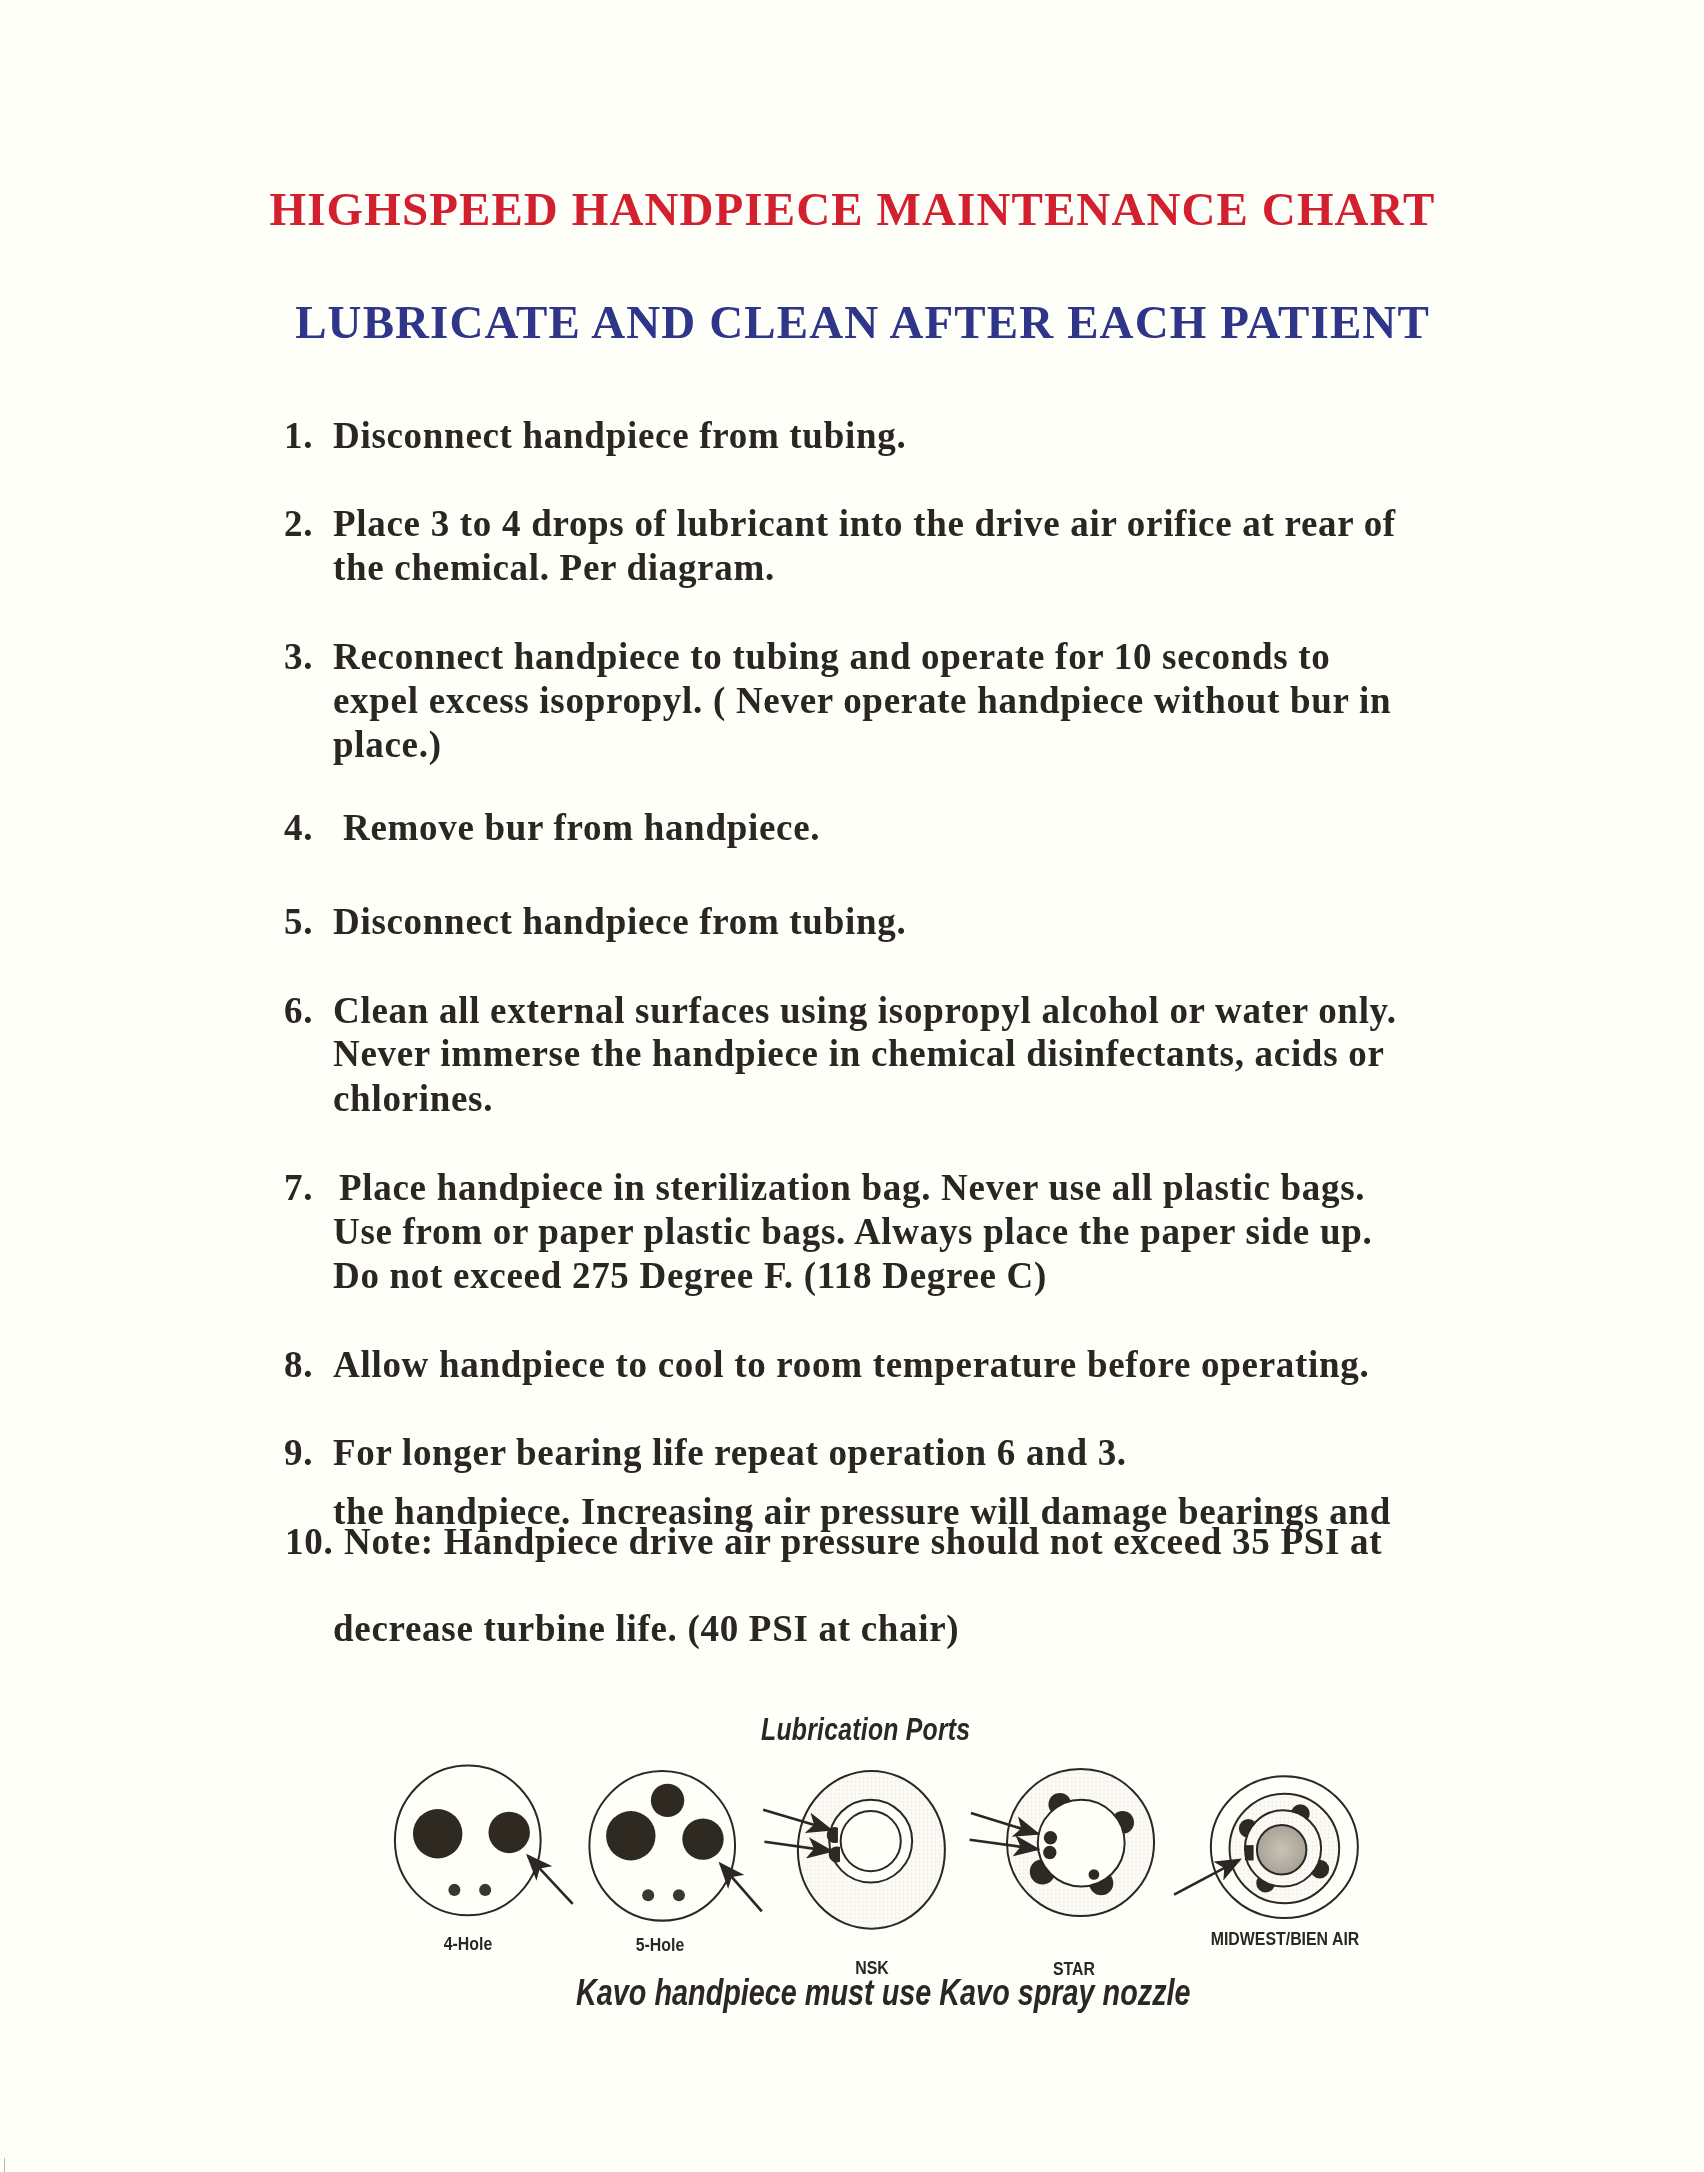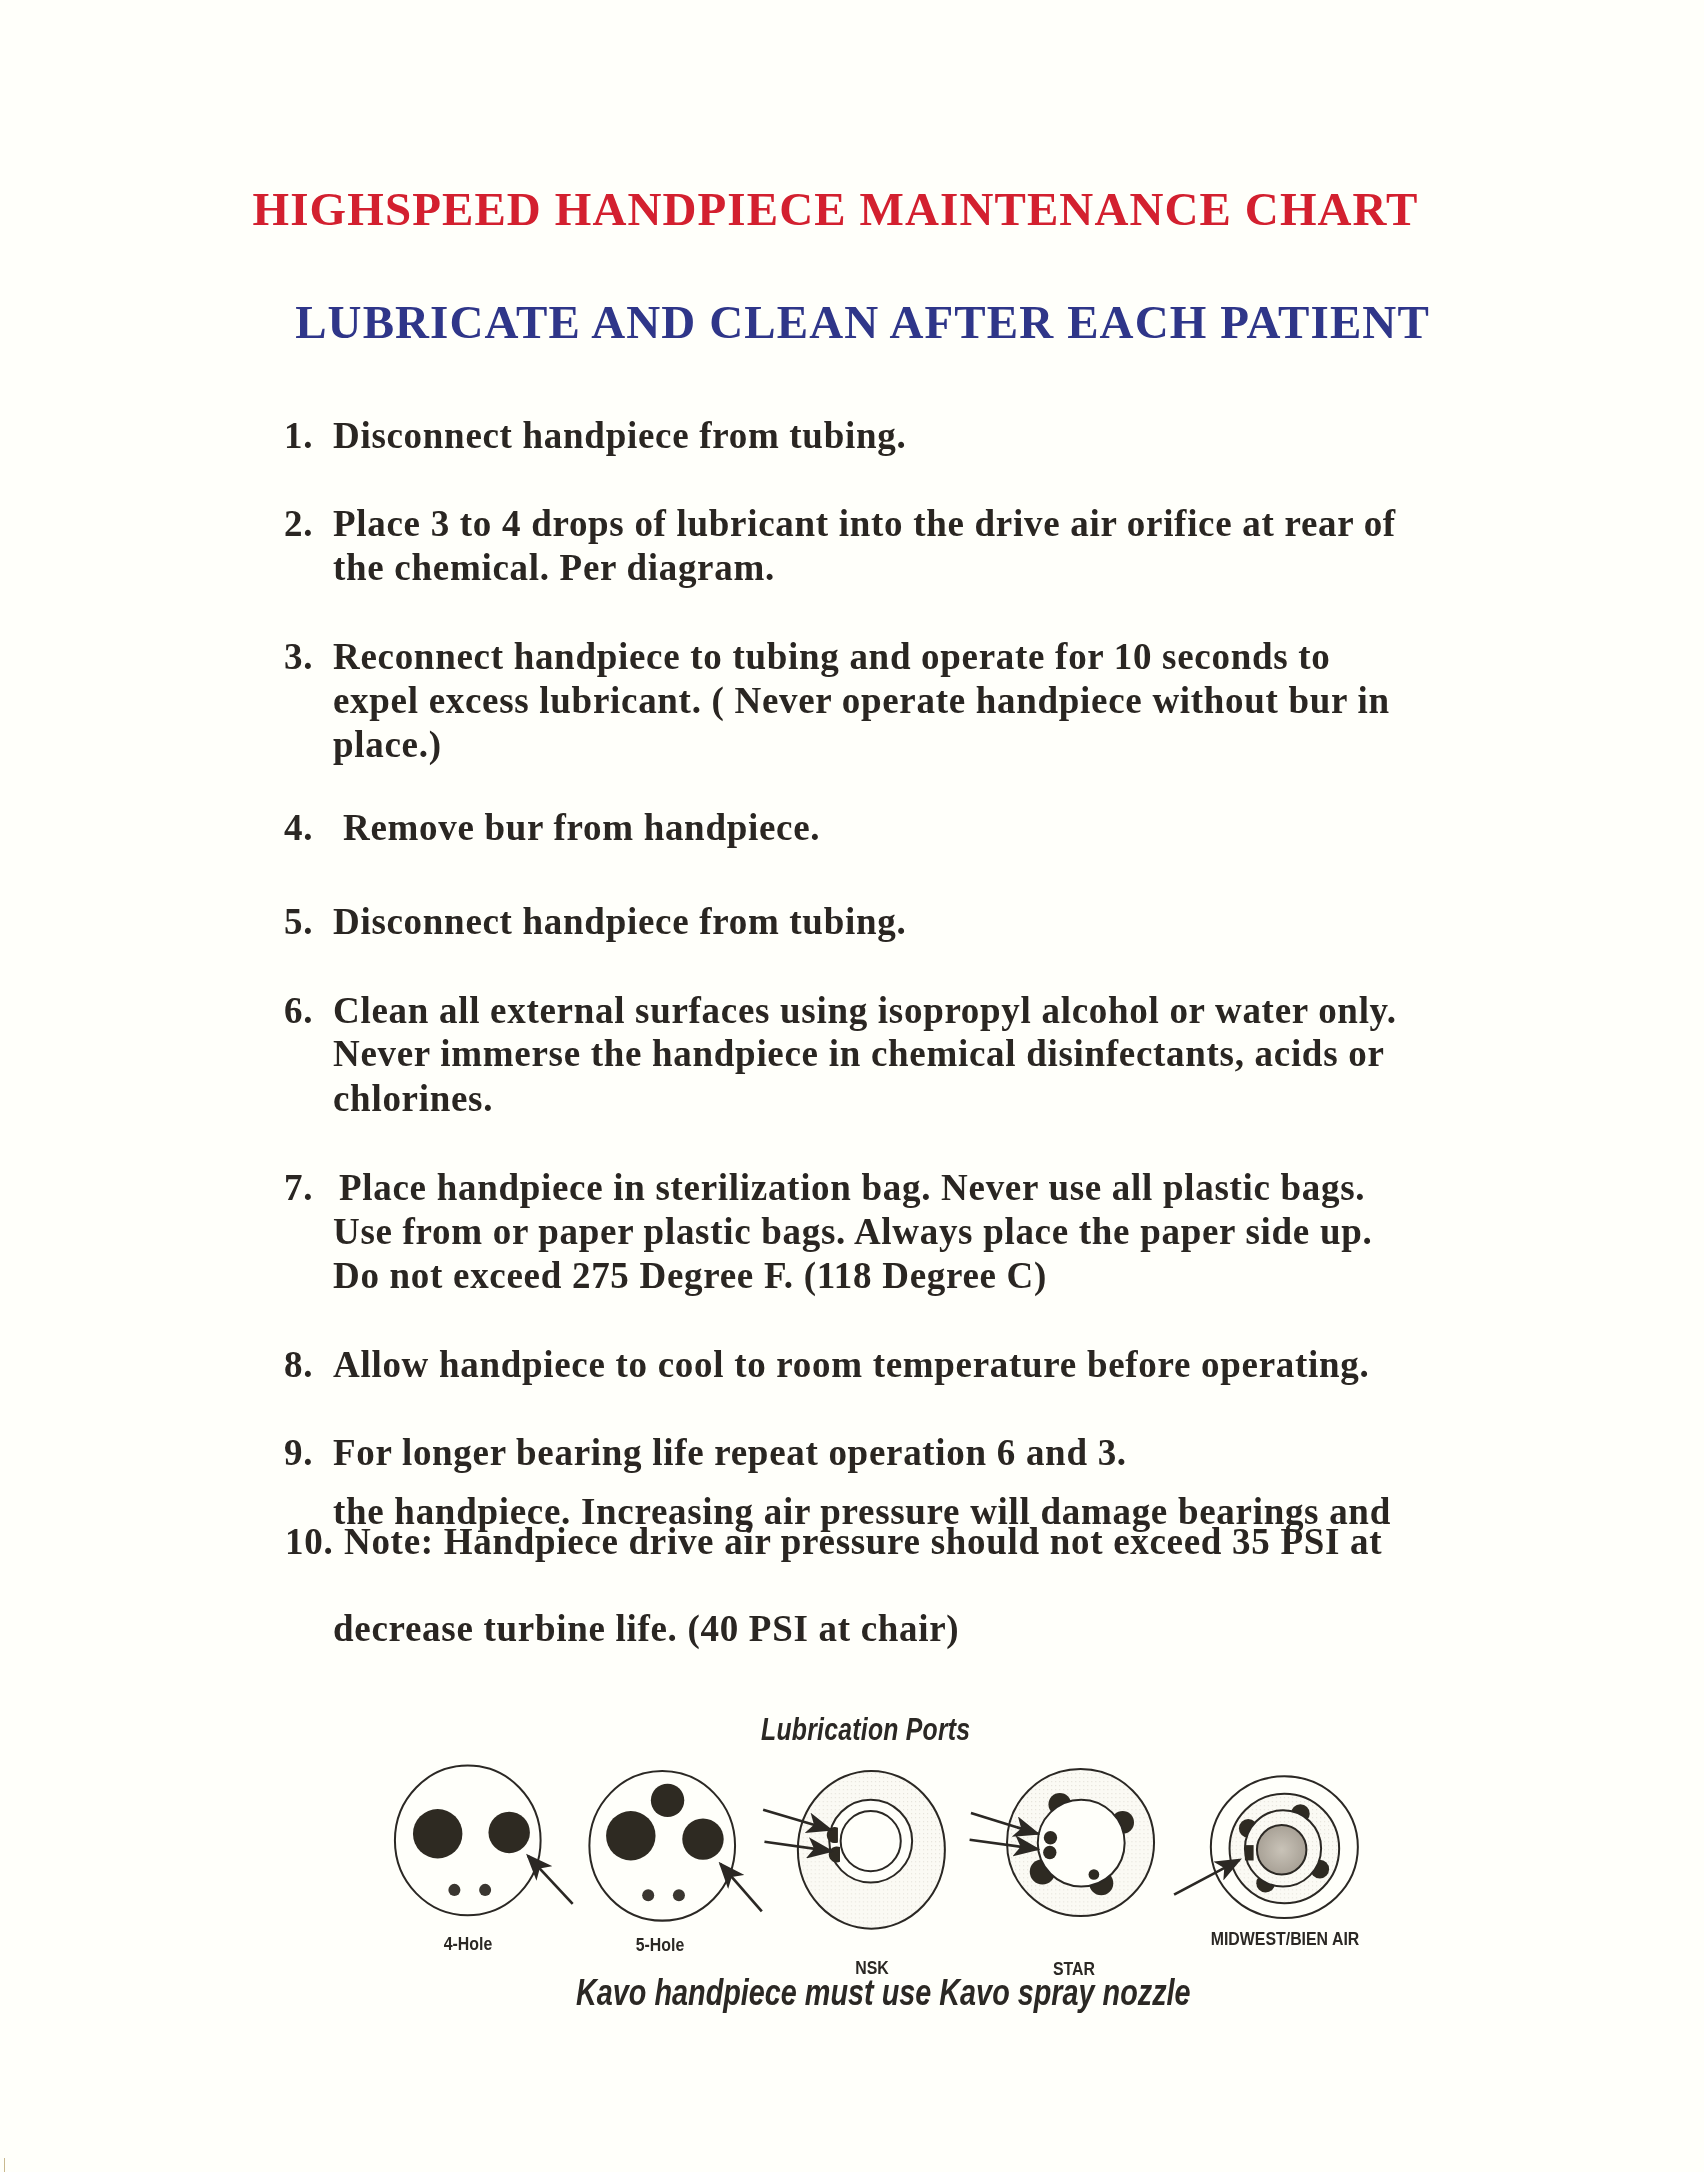--- a/index.html
+++ b/index.html
@@ -7,21 +7,21 @@
     width: 1704px; height: 2172px; position: relative; overflow: hidden;
     background: #fffffa;
     font-family: "Liberation Serif", "DejaVu Serif", serif;
   }
   .abs { position: absolute; white-space: nowrap; }
   .title {
     left: 0; width: 1671px; text-align: center;
     font-weight: bold; font-size: 47px; line-height: 1;
     letter-spacing: 1.1px;
   }
-  #main-title { top: 186px; color: #d3202f; }
+  #main-title { top: 186px; color: #d3202f; padding-left: 17px; }
   #sub-title { top: 299px; color: #2f3689; margin-left: 27px; }
 
   .step-num, .step-line {
     font-family: "Liberation Serif", "DejaVu Serif", serif;
     font-weight: bold; font-size: 37px; line-height: 1;
     color: #2a2622; letter-spacing: 0.7px;
   }
   .diagram-text {
     font-family: "Liberation Sans", "DejaVu Sans", sans-serif;
     font-weight: bold; color: #2b2824;
@@ -50,21 +50,21 @@
 
   <div class="abs step-num" style="left:284px;top:417px">1.</div>
   <div class="abs step-line" style="left:333px;top:417px">Disconnect handpiece from tubing.</div>
 
   <div class="abs step-num" style="left:284px;top:505px">2.</div>
   <div class="abs step-line" style="left:333px;top:505px">Place 3 to 4 drops of lubricant into the drive air orifice at rear of</div>
   <div class="abs step-line" style="left:333px;top:549px">the chemical. Per diagram.</div>
 
   <div class="abs step-num" style="left:284px;top:638px">3.</div>
   <div class="abs step-line" style="left:333px;top:638px">Reconnect handpiece to tubing and operate for 10 seconds to</div>
-  <div class="abs step-line" style="left:333px;top:682px">expel excess lubricant. ( Never operate handpiece without bur in</div>
+  <div class="abs step-line" style="left:333px;top:682px">expel excess isopropyl. ( Never operate handpiece without bur in</div>
   <div class="abs step-line" style="left:333px;top:726px">place.)</div>
 
   <div class="abs step-num" style="left:284px;top:809px">4.</div>
   <div class="abs step-line" style="left:343px;top:809px">Remove bur from handpiece.</div>
 
   <div class="abs step-num" style="left:284px;top:903px">5.</div>
   <div class="abs step-line" style="left:333px;top:903px">Disconnect handpiece from tubing.</div>
 
   <div class="abs step-num" style="left:284px;top:992px">6.</div>
   <div class="abs step-line" style="left:333px;top:992px">Clean all external surfaces using isopropyl alcohol or water only.</div>

